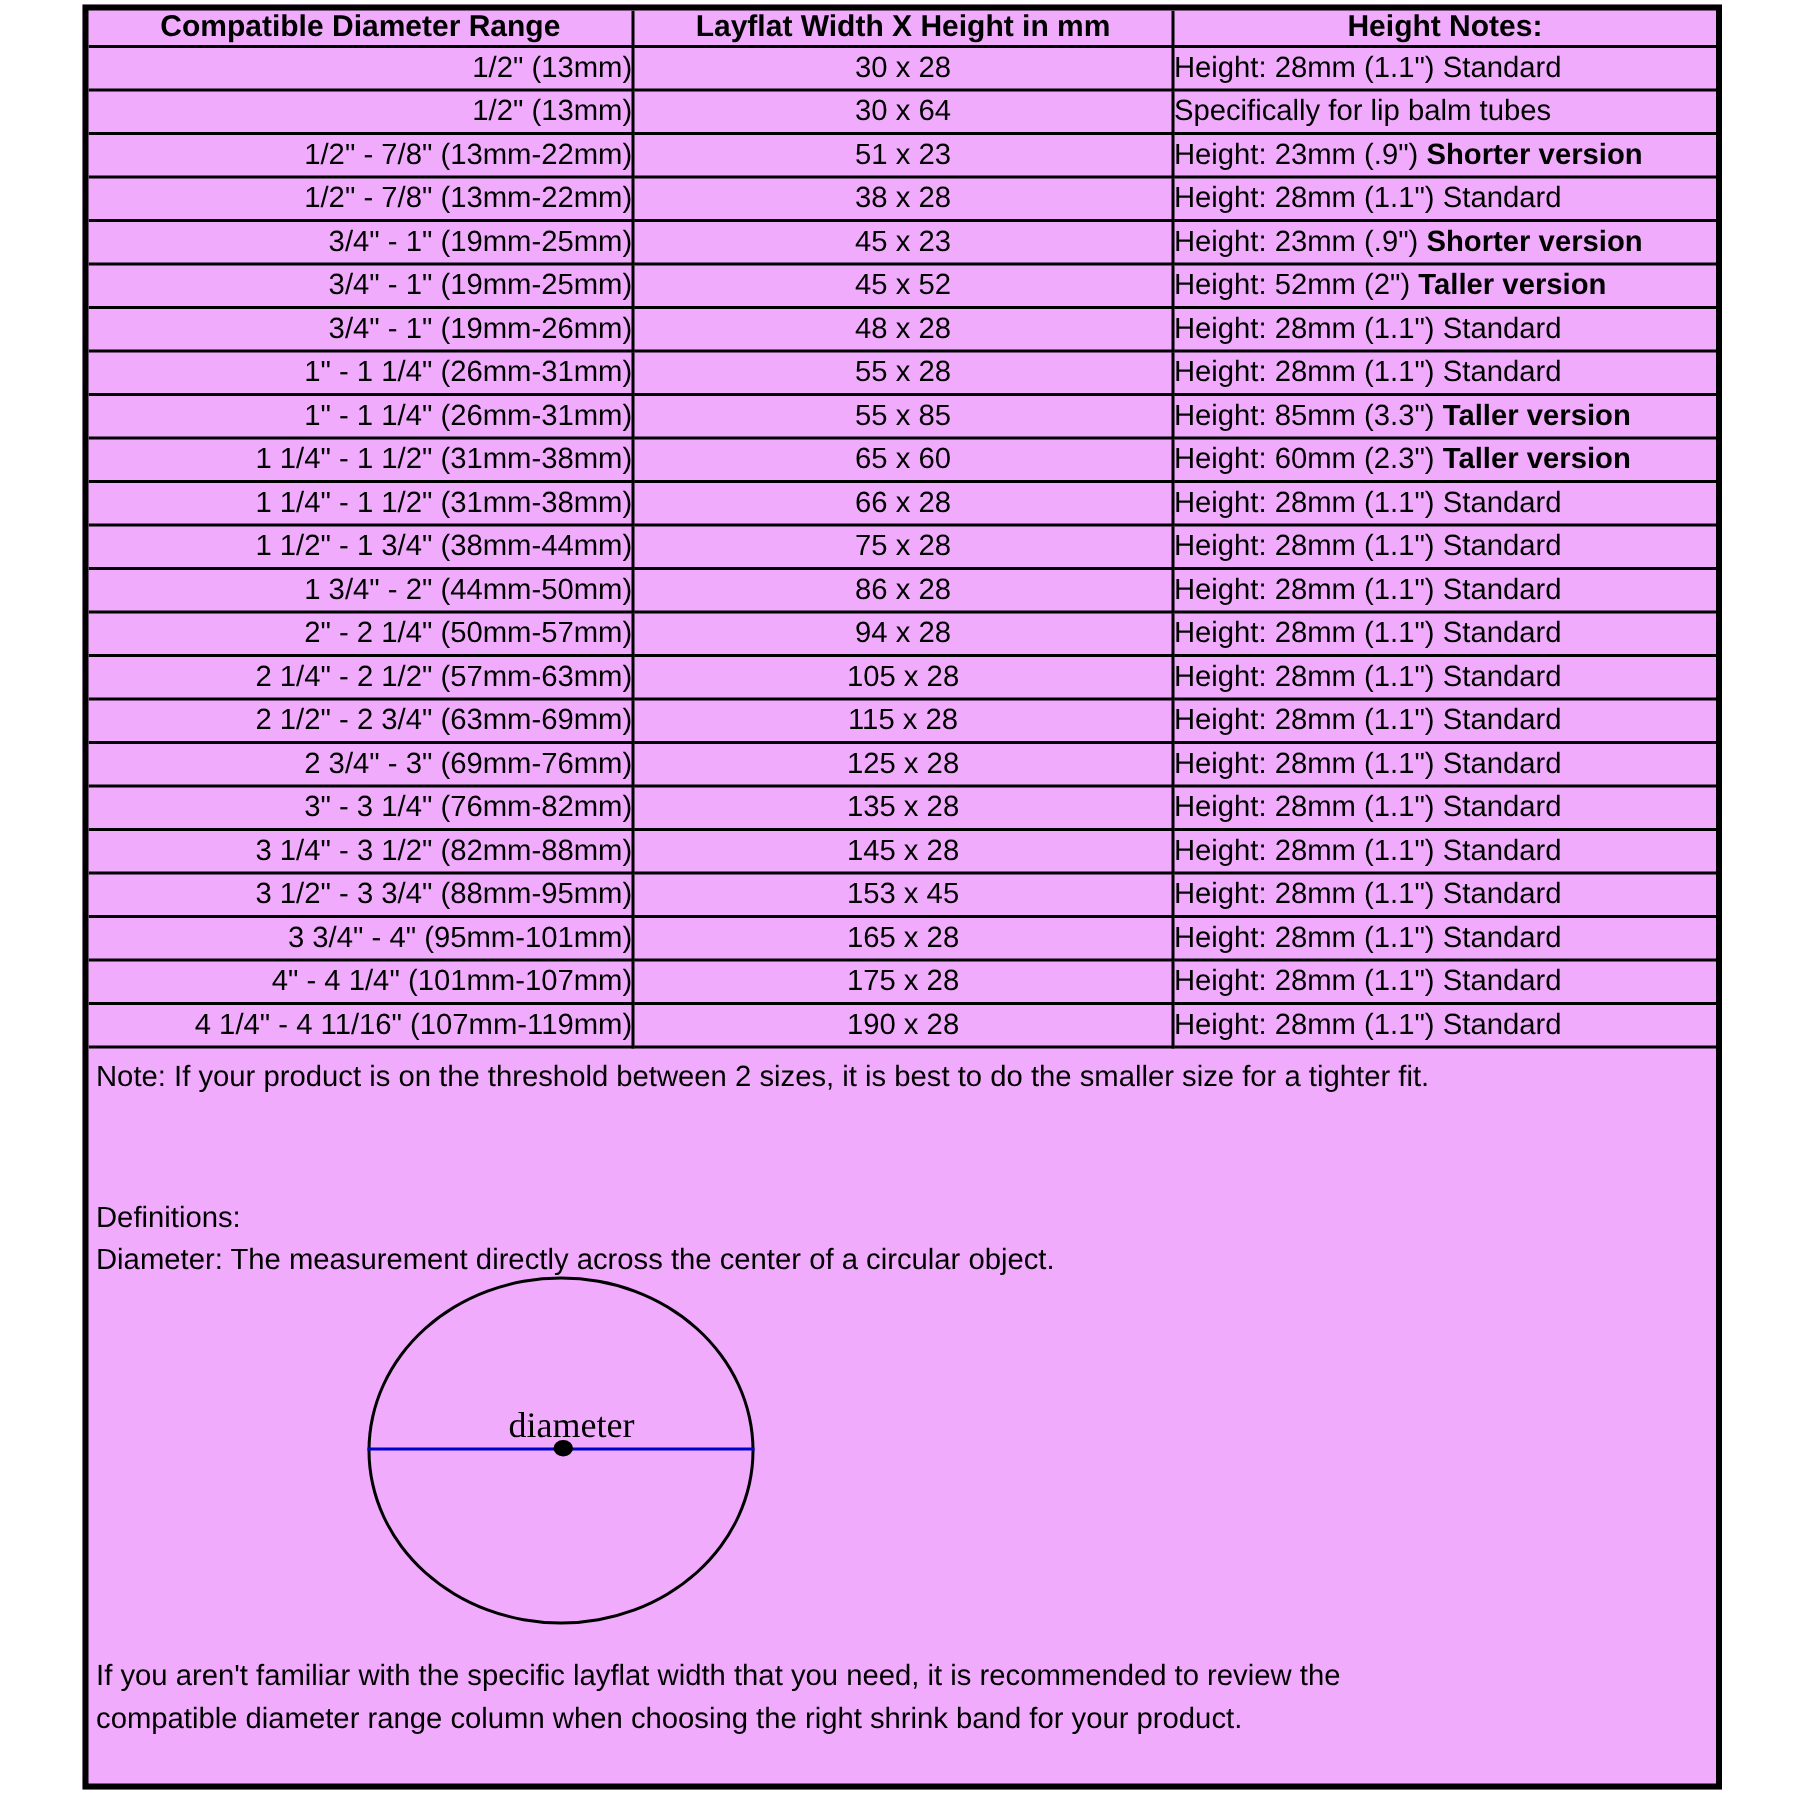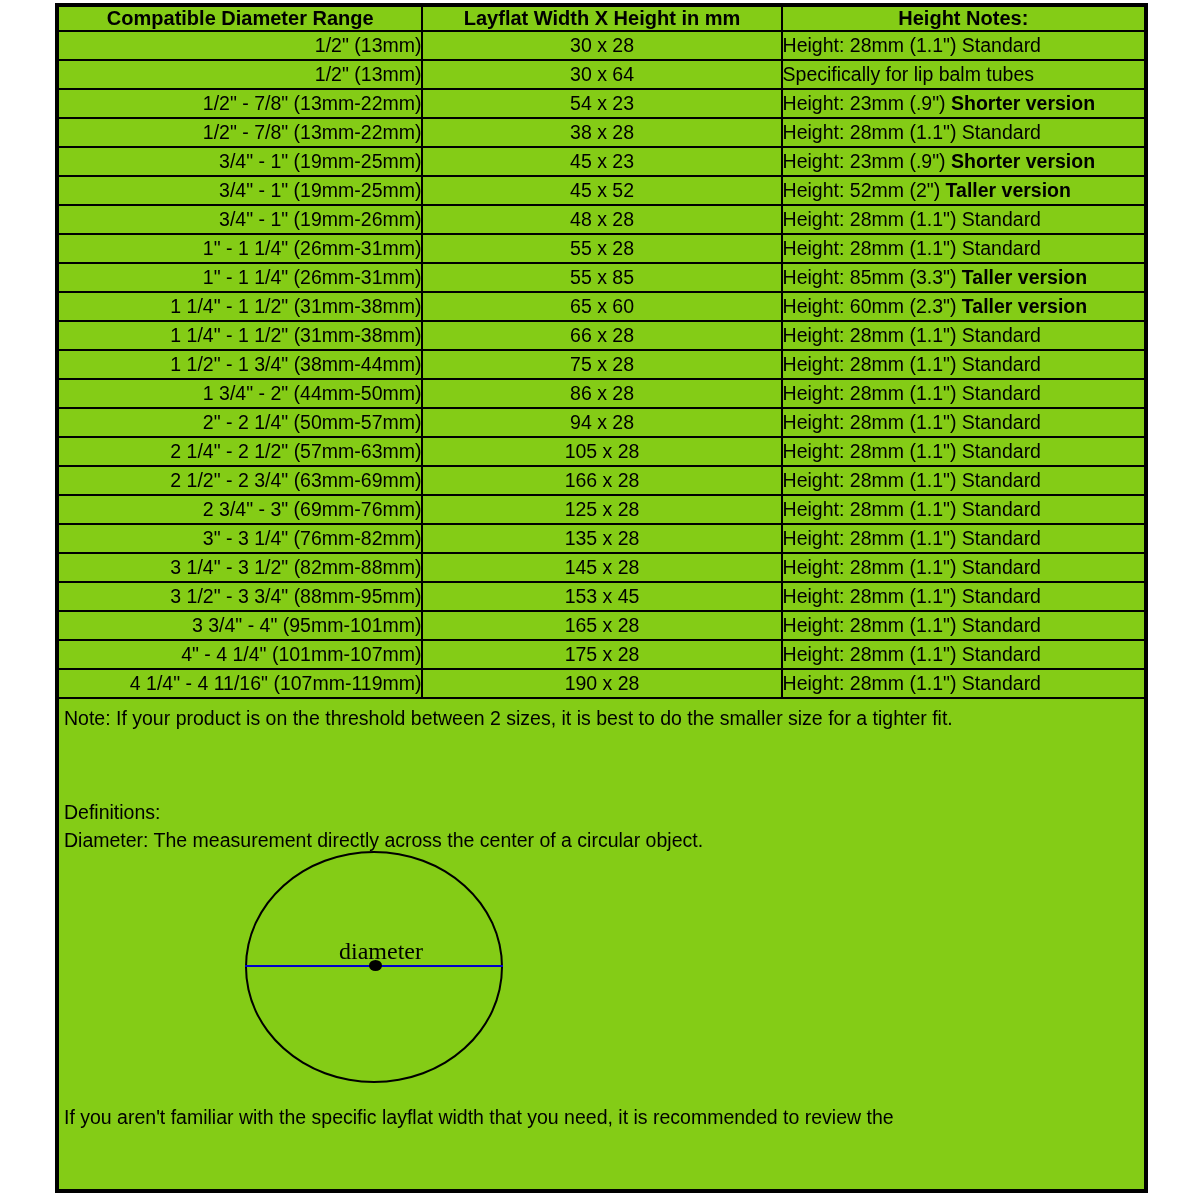--- a/index.html
+++ b/index.html
@@ -12,21 +12,21 @@
     color: #000000;
   }
   .sheet {
     position: absolute;
     left: 55px;
     top: 3px;
     width: 1093px;
     height: 1190px;
     border: 4px solid #000000;
     box-sizing: border-box;
-    background: #84cc16;
+    background: #f0abfc;
     overflow: hidden;
   }
   table.size-chart {
     border-collapse: collapse;
     table-layout: fixed;
     width: 100%;
   }
   table.size-chart th,
   table.size-chart td {
     border: 2px solid #000000;
@@ -146,21 +146,21 @@
     </tr>
 
     <tr>
       <td class="c1">1/2" (13mm)</td>
       <td class="c2">30 x 64</td>
       <td class="c3"><span class="note-regular">Specifically for lip balm tubes</span><span class="note-bold"></span></td>
     </tr>
 
     <tr>
       <td class="c1">1/2" - 7/8" (13mm-22mm)</td>
-      <td class="c2">54 x 23</td>
+      <td class="c2">51 x 23</td>
       <td class="c3"><span class="note-regular">Height: 23mm (.9") </span><span class="note-bold">Shorter version</span></td>
     </tr>
 
     <tr>
       <td class="c1">1/2" - 7/8" (13mm-22mm)</td>
       <td class="c2">38 x 28</td>
       <td class="c3"><span class="note-regular">Height: 28mm (1.1") Standard</span><span class="note-bold"></span></td>
     </tr>
 
     <tr>
@@ -224,21 +224,21 @@
     </tr>
 
     <tr>
       <td class="c1">2 1/4" - 2 1/2" (57mm-63mm)</td>
       <td class="c2">105 x 28</td>
       <td class="c3"><span class="note-regular">Height: 28mm (1.1") Standard</span><span class="note-bold"></span></td>
     </tr>
 
     <tr>
       <td class="c1">2 1/2" - 2 3/4" (63mm-69mm)</td>
-      <td class="c2">166 x 28</td>
+      <td class="c2">115 x 28</td>
       <td class="c3"><span class="note-regular">Height: 28mm (1.1") Standard</span><span class="note-bold"></span></td>
     </tr>
 
     <tr>
       <td class="c1">2 3/4" - 3" (69mm-76mm)</td>
       <td class="c2">125 x 28</td>
       <td class="c3"><span class="note-regular">Height: 28mm (1.1") Standard</span><span class="note-bold"></span></td>
     </tr>
 
     <tr>
@@ -292,16 +292,17 @@
 
     <div class="diagram">
       <div class="circle"></div>
       <div class="dline"></div>
       <div class="dot"></div>
       <div class="dlabel">diameter</div>
     </div>
 
     <div class="p-layflat">
       <div>If you aren't familiar with the specific layflat width that you need, it is recommended to review the</div>
+      <div>compatible diameter range column when choosing the right shrink band for your product.</div>
     </div>
 
   </div>
 </div>
 
 </body></html>

